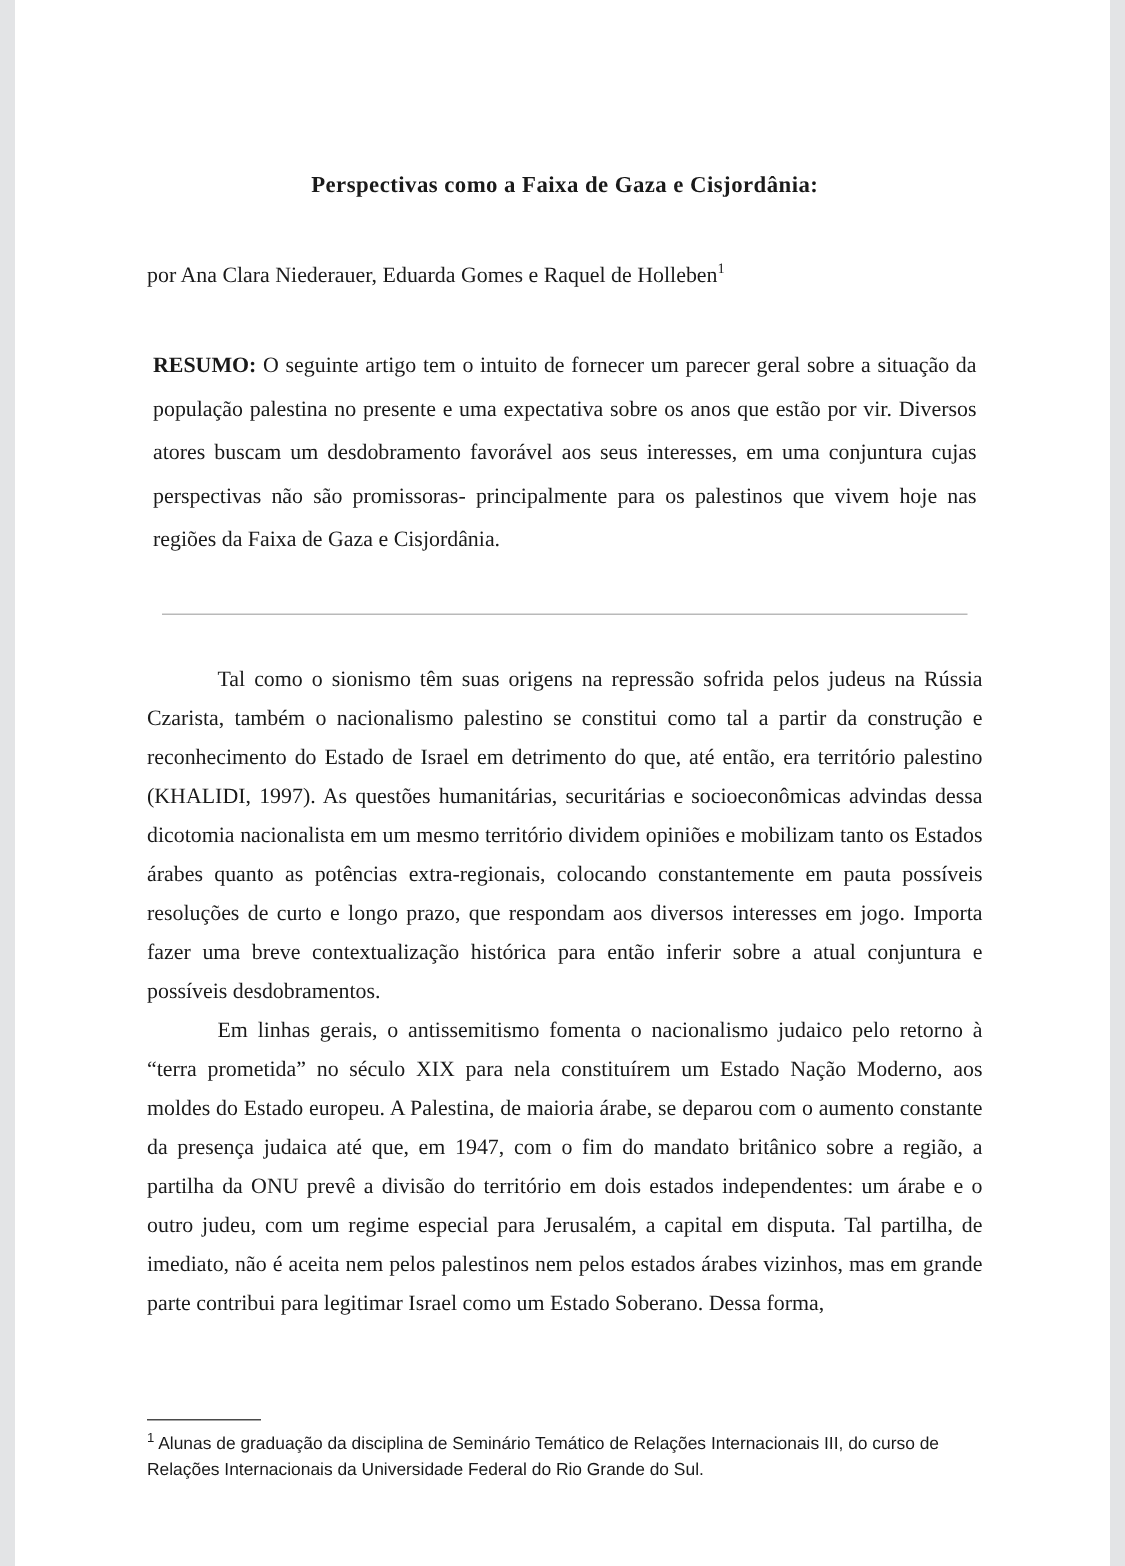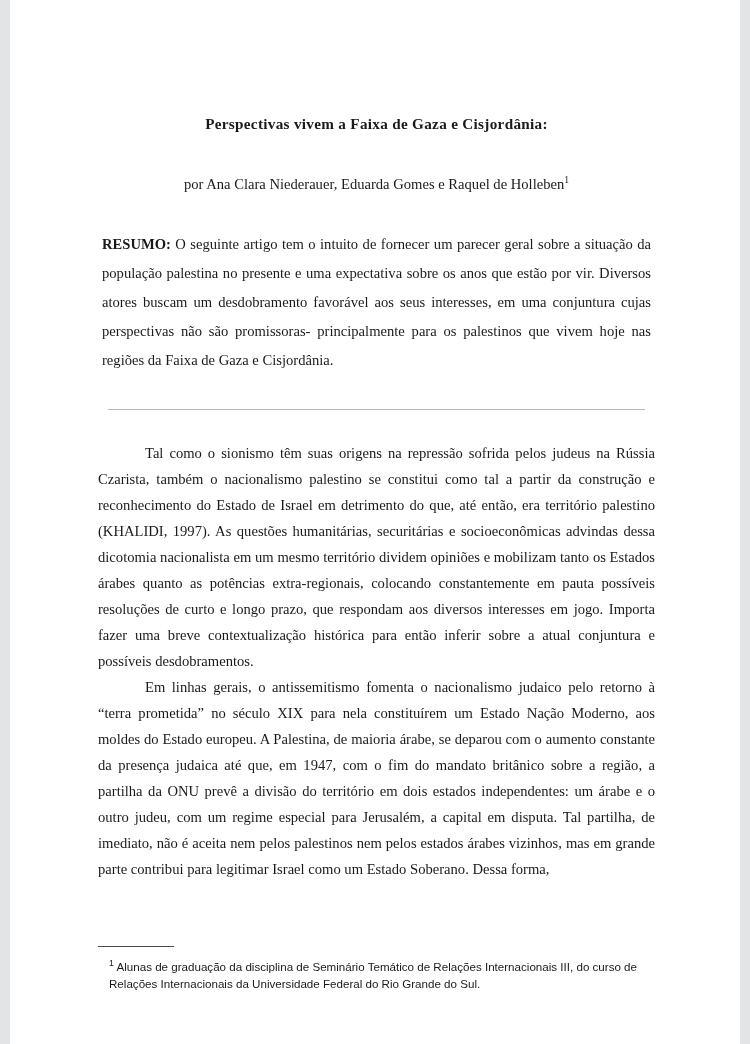--- a/index.html
+++ b/index.html
@@ -62,21 +62,21 @@
     font-style: italic;
     line-height: 1.25;
   }
 
   
   .byline {
     margin: 0;
     padding-top: 42px;
     font-size: 14.6px;
     line-height: 1.3;
-    text-align: center;
+    text-align: left;
   }
   .byline sup {
     font-size: 0.66em;
     vertical-align: super;
     line-height: 0;
   }
 
   
   .abstract {
     margin: 4px;
@@ -123,41 +123,41 @@
     width: 570px;
   }
   .footnote-rule {
     width: 76px;
     height: 0;
     border: 0;
     border-top: 1px solid #4a4a4a;
     margin: 0 0 7px 0;
   }
   .footnote-text {
-    margin: 11px;
+    margin: 0;
     font-family: "Liberation Sans", "DejaVu Sans", sans-serif;
     font-size: 11.6px;
     line-height: 17px;
     text-align: left;
     color: #1a1a1a;
   }
   .footnote-text sup {
     font-size: 0.76em;
     vertical-align: super;
     line-height: 0;
   }
 </style>
 </head>
 <body>
 
 <div class="page-sheet">
 
   <div class="page-inner">
 
-    <h1 class="doc-title">Perspectivas vivem a Faixa de Gaza e Cisjordânia:</h1>
+    <h1 class="doc-title">Perspectivas como a Faixa de Gaza e Cisjordânia:</h1>
 
 
     <p class="byline">
       <span>por Ana Clara Niederauer, Eduarda Gomes e Raquel de Holleben</span><sup>1</sup>
     </p>
 
     <p class="abstract">
       <span class="abstract-label">RESUMO:</span><span> O seguinte artigo tem o intuito de fornecer um parecer geral sobre a situação da população palestina no presente e uma expectativa sobre os anos que estão por vir. Diversos atores buscam um desdobramento favorável aos seus interesses, em uma conjuntura cujas perspectivas não são promissoras- principalmente para os palestinos que vivem hoje nas regiões da Faixa de Gaza e Cisjordânia.</span>
     </p>
 

